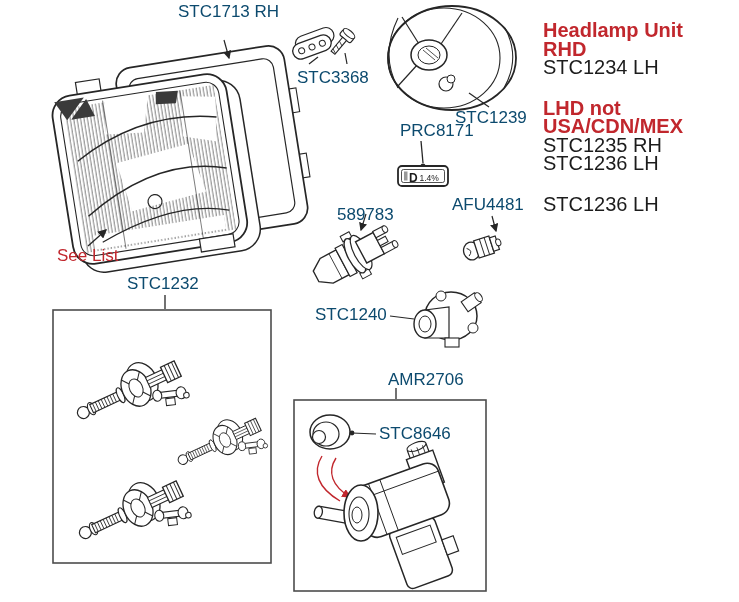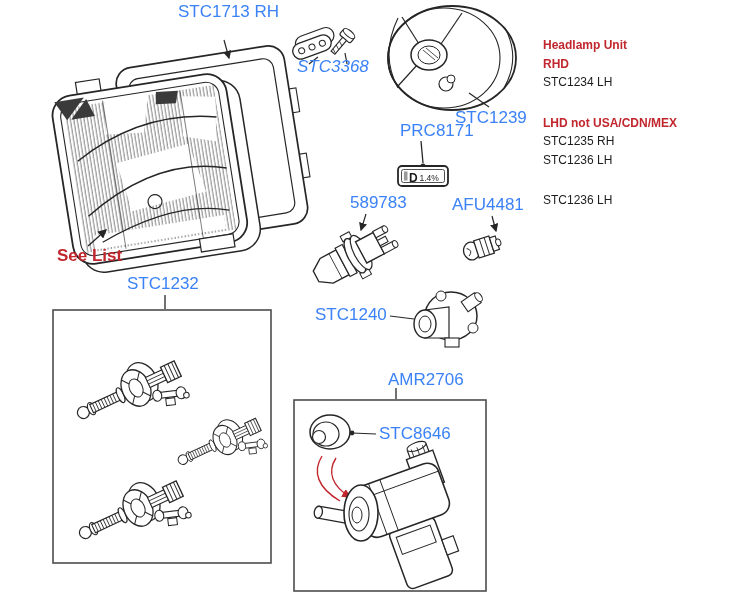--- a/index.html
+++ b/index.html
@@ -2,27 +2,27 @@
 <html style="--red: #c1272d; --line: #262626; --box: #4d4d4d;"><head>
 <meta charset="utf-8">
 <style>
   html,body { margin:0; padding:0; background:#ffffff; }
   .stage {
     position:relative; width:739px; height:602px; overflow:hidden;
     background:#ffffff; font-family:"Liberation Sans", sans-serif;
   }
   .stage svg { position:absolute; left:0; top:0; }
   .plabel {
-    position:absolute; font-size:17px; line-height:19px; color:#3b82f6;
+    position:absolute; font-size:17px; line-height:19px; color:#0c4a6e;
     white-space:nowrap;
   }
-  .plabel.red { color:var(--red,#c1272d); font-weight:bold; }
+  .plabel.red { color:var(--red,#c1272d); font-weight:normal; }
   .legend {
-    position:absolute; left:543px; top:36px; width:195px;
-    font-size:12px; line-height:18.5px; color:#1c1c1c;
+    position:absolute; left:543px; top:21px; width:195px;
+    font-size:20px; line-height:18.5px; color:#1c1c1c;
   }
   .legend-section { margin:0 0 22px 0; }
   .legend-heading { font-weight:bold; color:var(--red,#c1272d); }
   .ln { fill:none; stroke:var(--line,#262626); }
   .lf { fill:#ffffff; stroke:var(--line,#262626); }
   .dk { fill:#3a3a3a; stroke:none; }
   .bx { fill:none; stroke:var(--box,#4d4d4d); }
   .redln { fill:none; stroke:var(--red,#c1272d); }
   svg text { font-family:"Liberation Sans", sans-serif; fill:#1c1c1c; }
 </style>
@@ -269,24 +269,24 @@
 
     <g>
       <line class="ln" x1="224" y1="40" x2="229" y2="58" stroke-width="1.2" marker-end="url(#arrow)"></line>
       <line class="ln" x1="88" y1="246" x2="106" y2="230" stroke-width="1.3" marker-end="url(#arrow)"></line>
     </g>
   </svg>
 
   <div class="plabel" style="left:178px; top:2px;">
     <div>STC1713 RH</div>
   </div>
-  <div class="plabel" style="left:297px; top:57px;font-style:italic;">STC3368</div>
+  <div class="plabel" style="left:297px; top:68px;">STC3368</div>
   <div class="plabel" style="left:455px; top:108px;">STC1239</div>
   <div class="plabel" style="left:400px; top:121px;">PRC8171</div>
-  <div class="plabel" style="left:337px; top:193px;margin-left:13px;">589783</div>
+  <div class="plabel" style="left:337px; top:205px;">589783</div>
   <div class="plabel" style="left:452px; top:195px;">AFU4481</div>
   <div class="plabel" style="left:315px; top:305px;">STC1240</div>
   <div class="plabel red" style="left:57px; top:246px;">See List</div>
   <div class="plabel" style="left:127px; top:274px;">STC1232</div>
   <div class="plabel" style="left:357px; top:370px;margin-left:31px;">AMR2706</div>
   <div class="plabel" style="left:379px; top:424px;">STC8646</div>
 
   <div class="legend">
     <div class="legend-section">
       <div class="legend-heading">Headlamp Unit</div>

